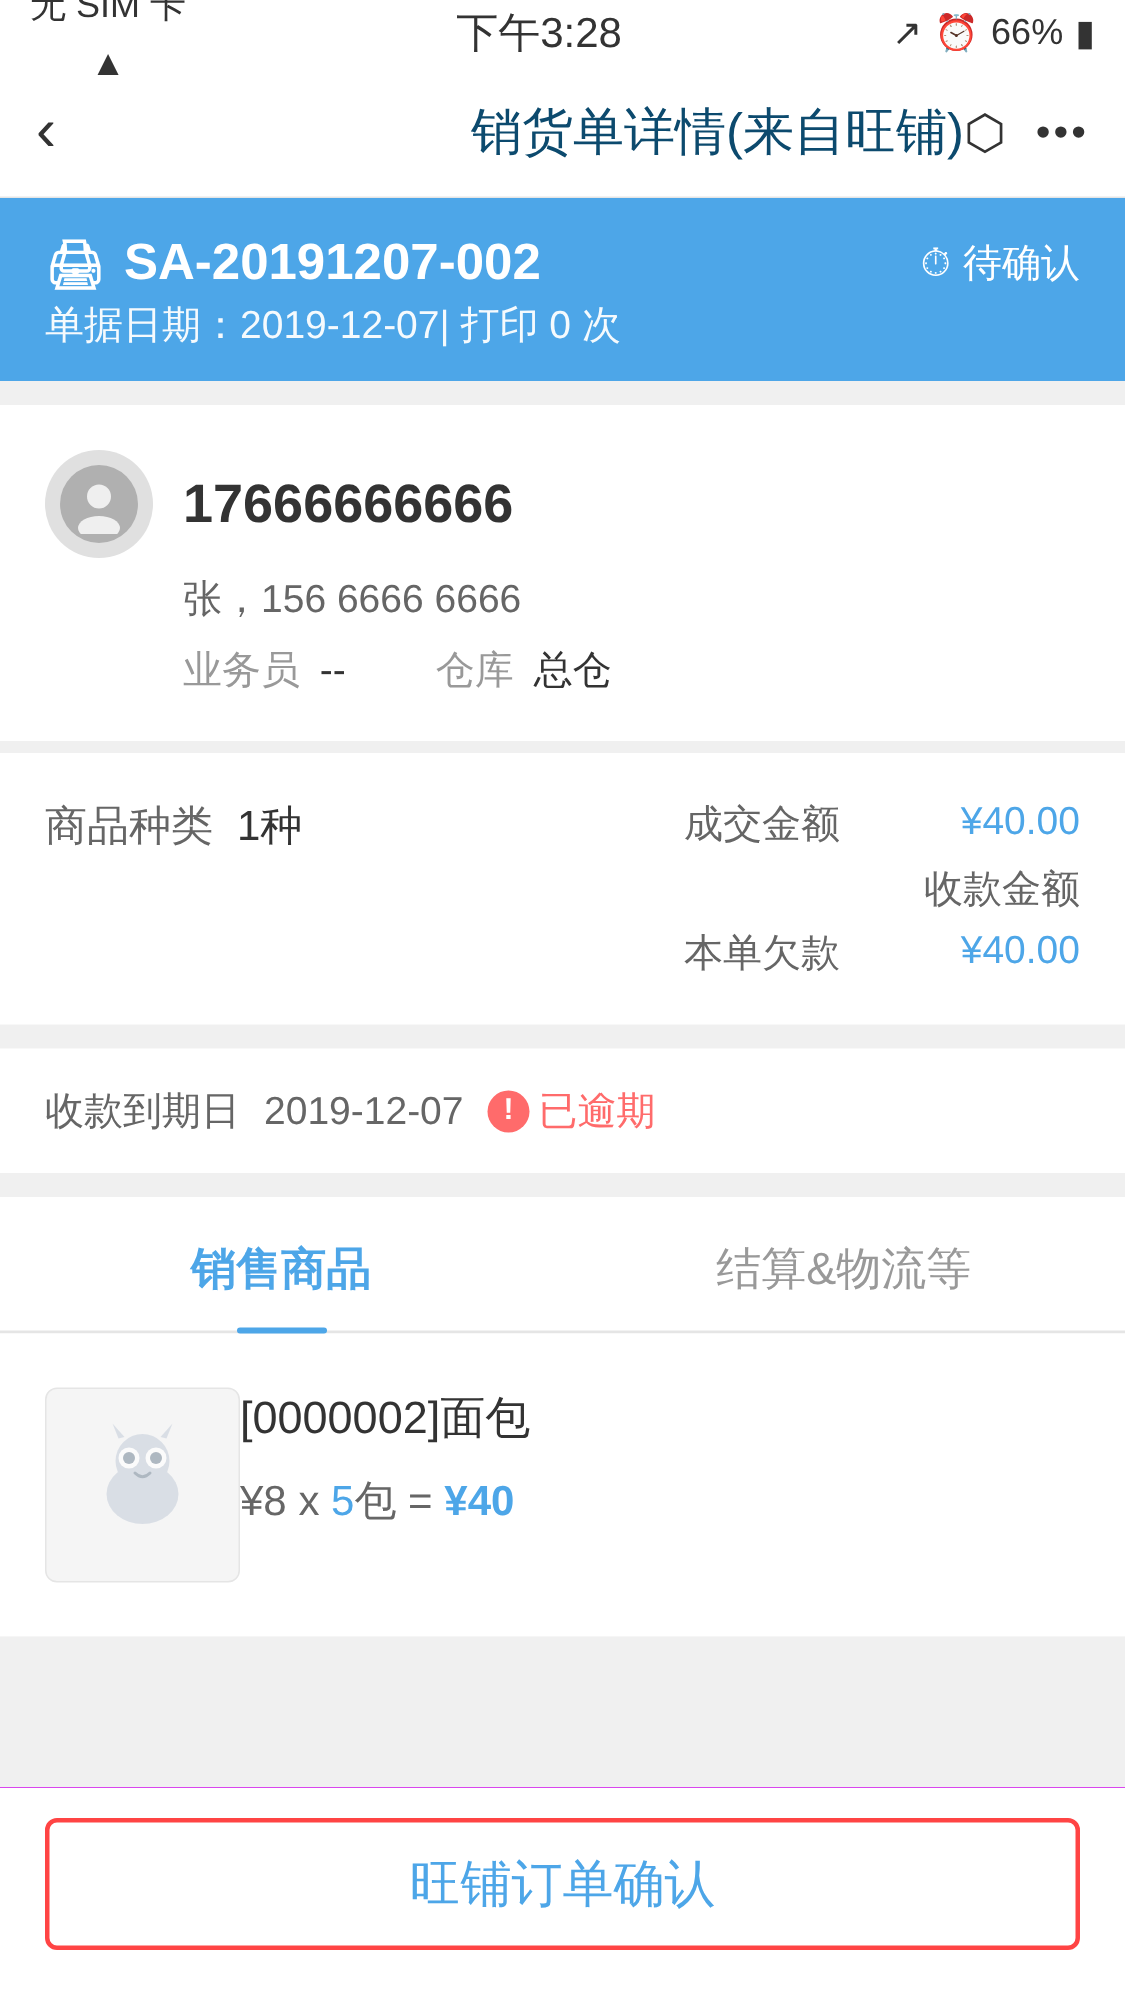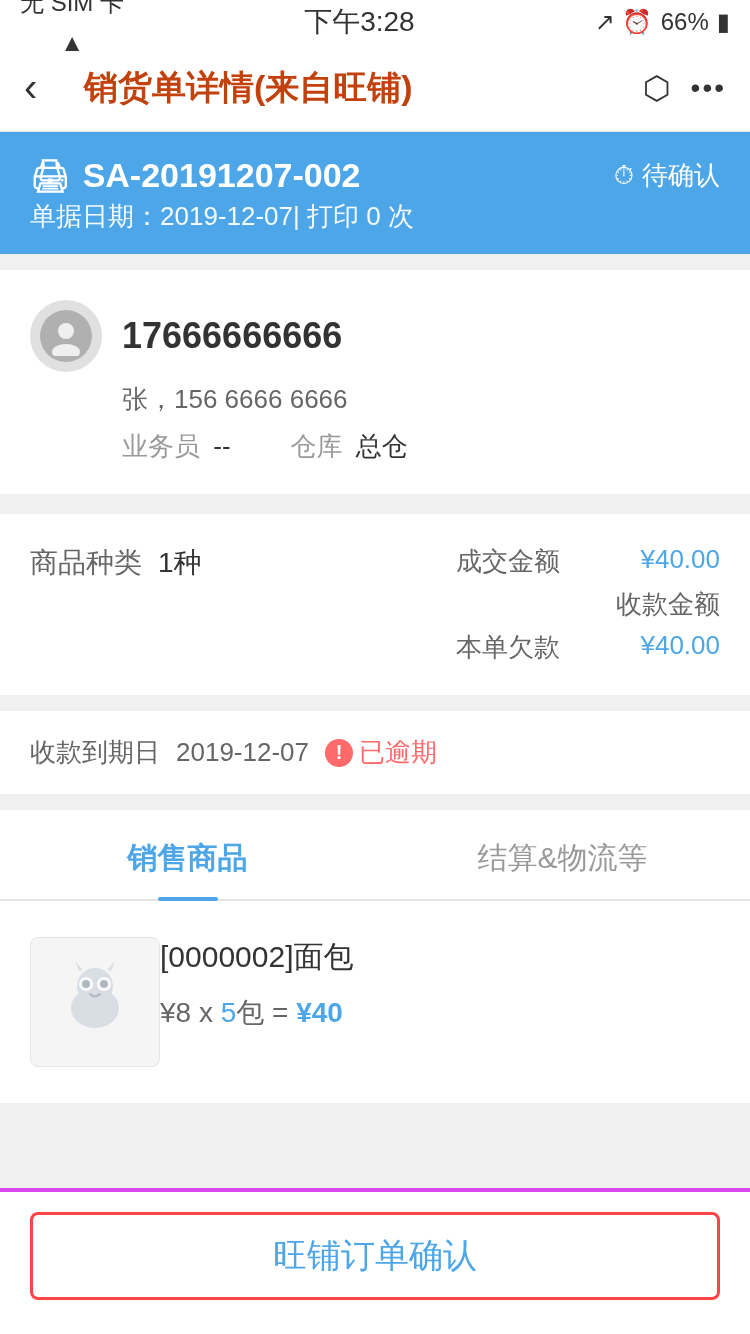--- a/index.html
+++ b/index.html
@@ -35,24 +35,24 @@
       height: 88px;
       background: #fff;
       display: flex;
       align-items: center;
       justify-content: space-between;
       padding: 0 24px;
       border-bottom: 1px solid #e5e5e5;
     }
     .nav-title {
       font-size: 34px;
-      font-weight: 700;
-      color: #c2410c;
+      font-weight: 400;
+      color: #0c4a6e;
       flex: 1;
-      text-align: left;
+      text-align: right;
     }
     .nav-left, .nav-right {
       display: flex;
       align-items: center;
       gap: 20px;
       min-width: 60px;
     }
     .nav-right { justify-content: flex-end; }
     .nav-icon {
       font-size: 36px;
@@ -144,21 +144,21 @@
       font-size: 26px;
       color: #666;
     }
     .meta-label { color: #999; }
     .meta-value { color: #333; margin-left: 6px; }
 
     
     .stats-section {
       background: #fff;
       padding: 30px;
-      margin-top: 20px;
+      margin-top: 8px;
       display: flex;
       justify-content: space-between;
       align-items: flex-start;
     }
     .stats-left {
       display: flex;
       align-items: center;
       gap: 16px;
       font-size: 28px;
     }
@@ -295,21 +295,21 @@
       height: 280px;
     }
 
     
     .bottom-bar {
       position: fixed;
       bottom: 0;
       width: 750px;
       background: #fff;
       padding: 20px 30px 34px;
-      border-top: 4px solid #d946ef;
+      border-top: 1px solid #d946ef;
     }
     .confirm-btn {
       width: 100%;
       height: 88px;
       border: 3px solid #ff4444;
       border-radius: 8px;
       background: #fff;
       color: #4da6e8;
       font-size: 34px;
       font-weight: 500;

